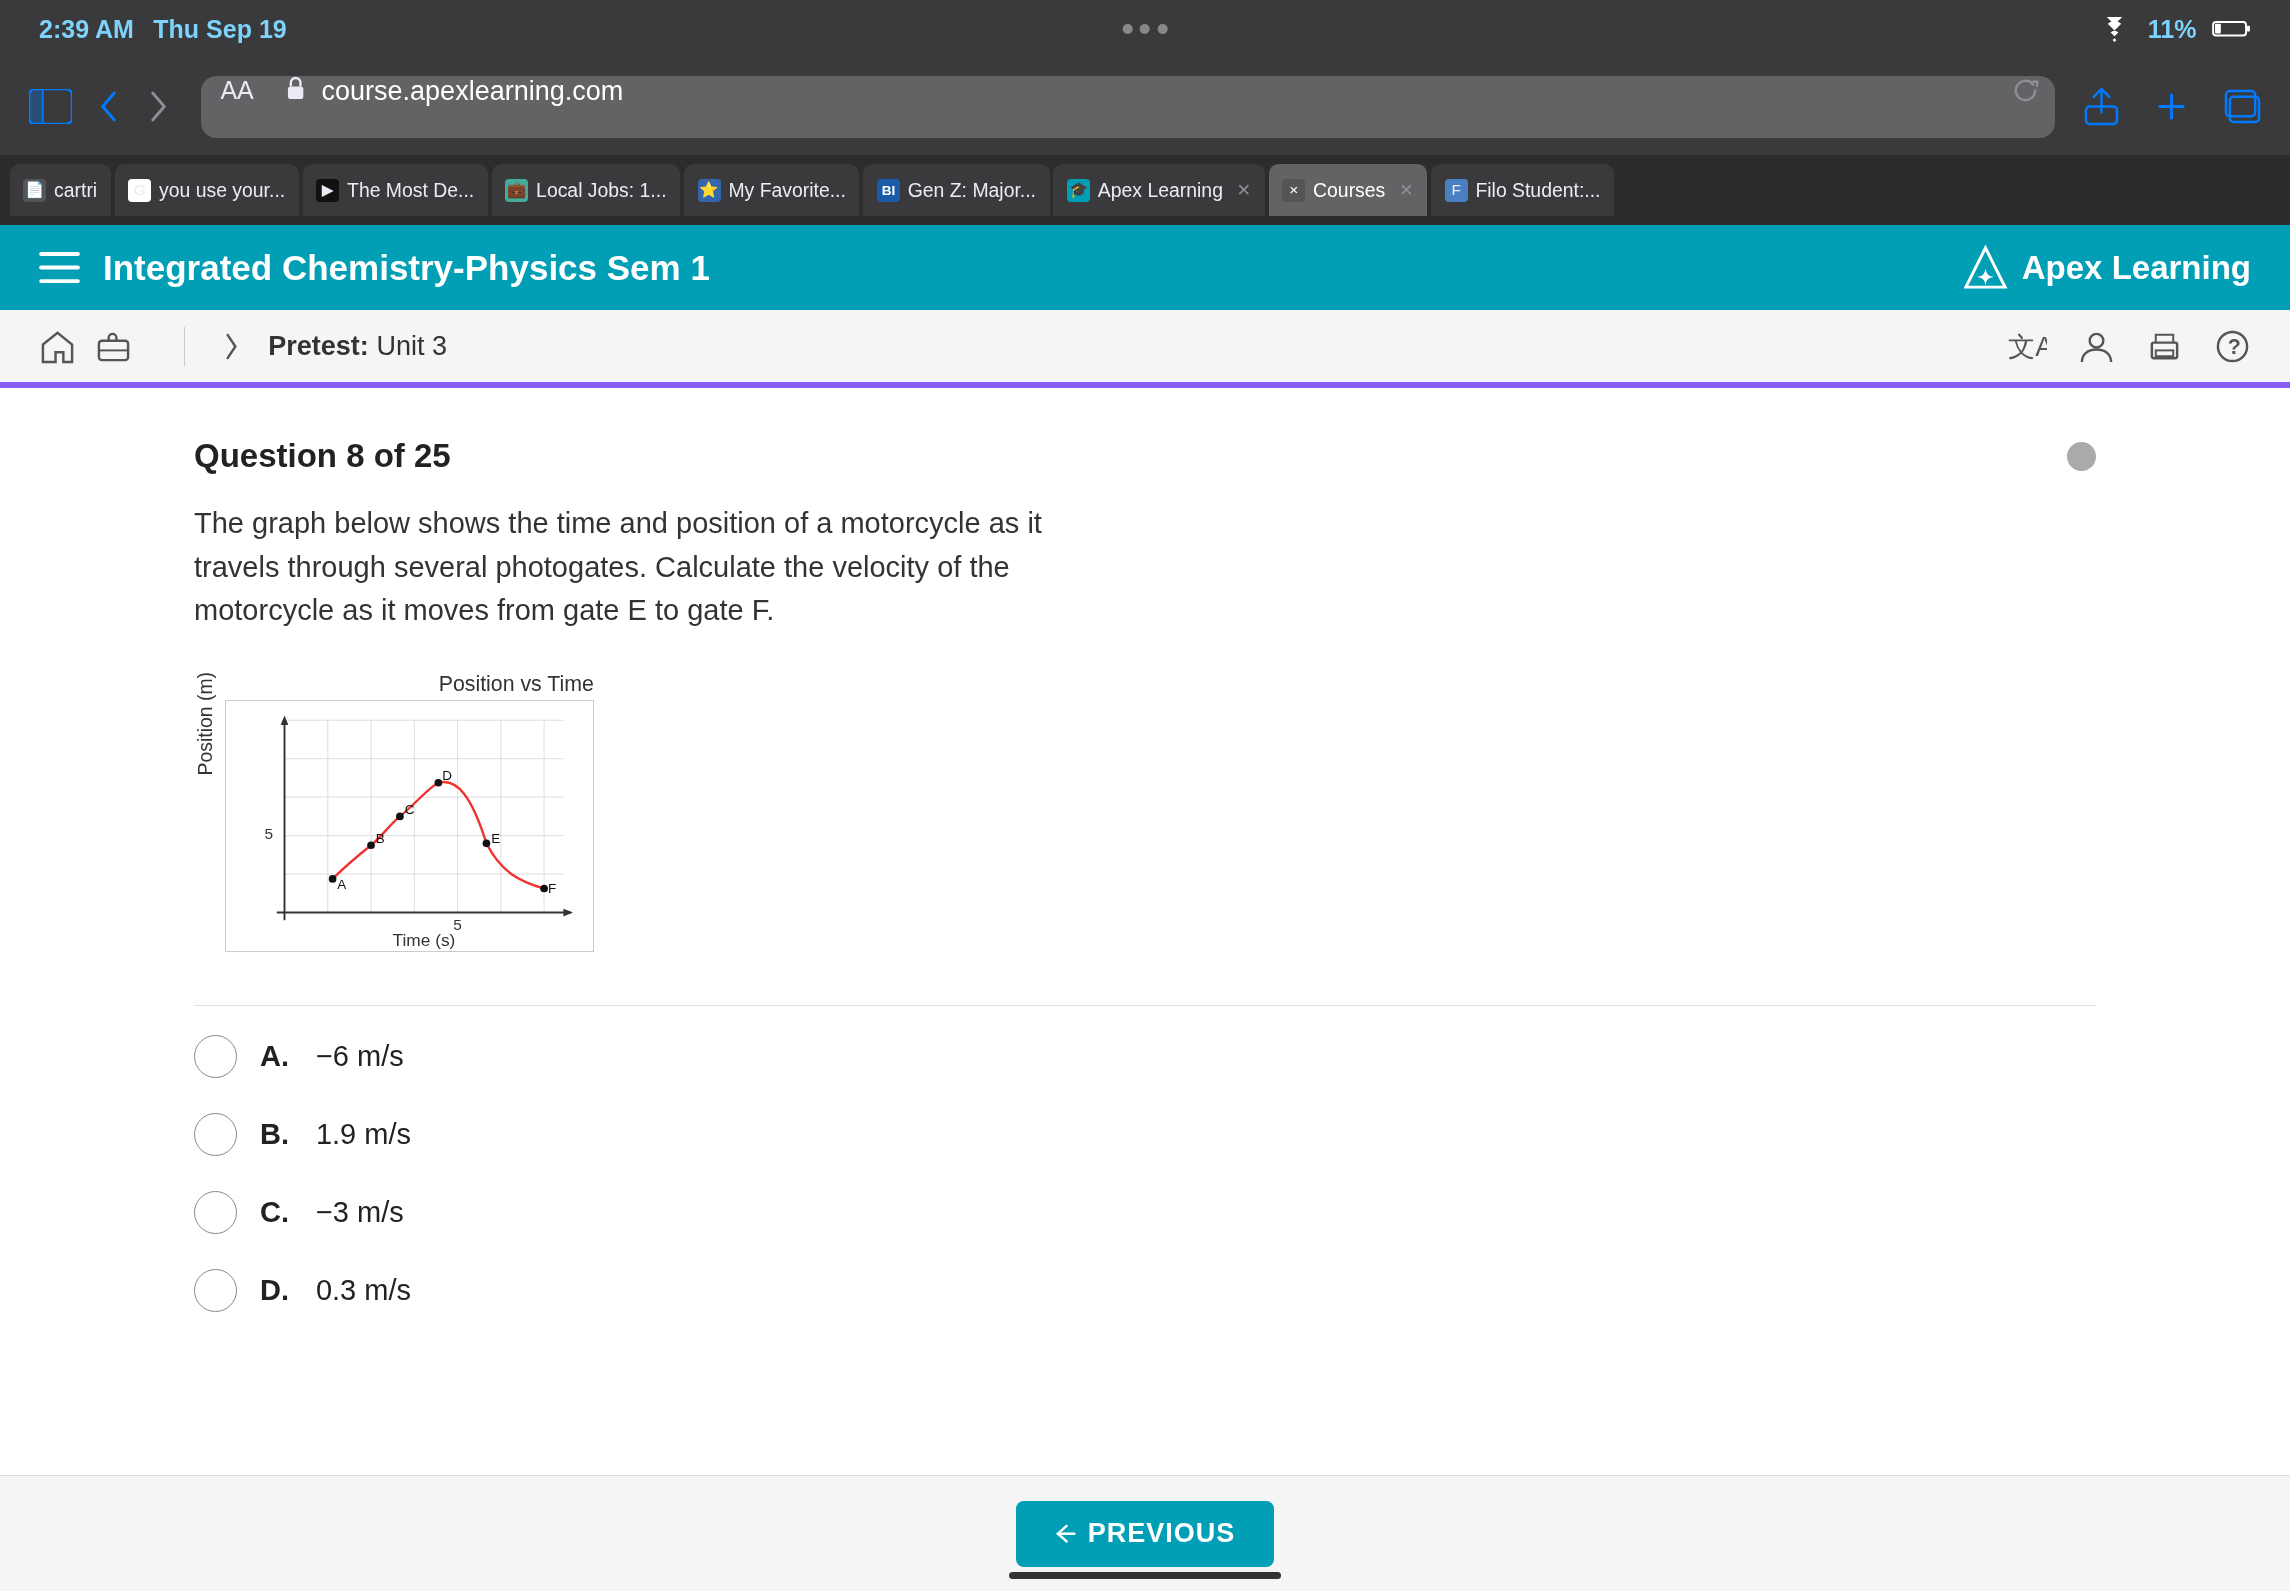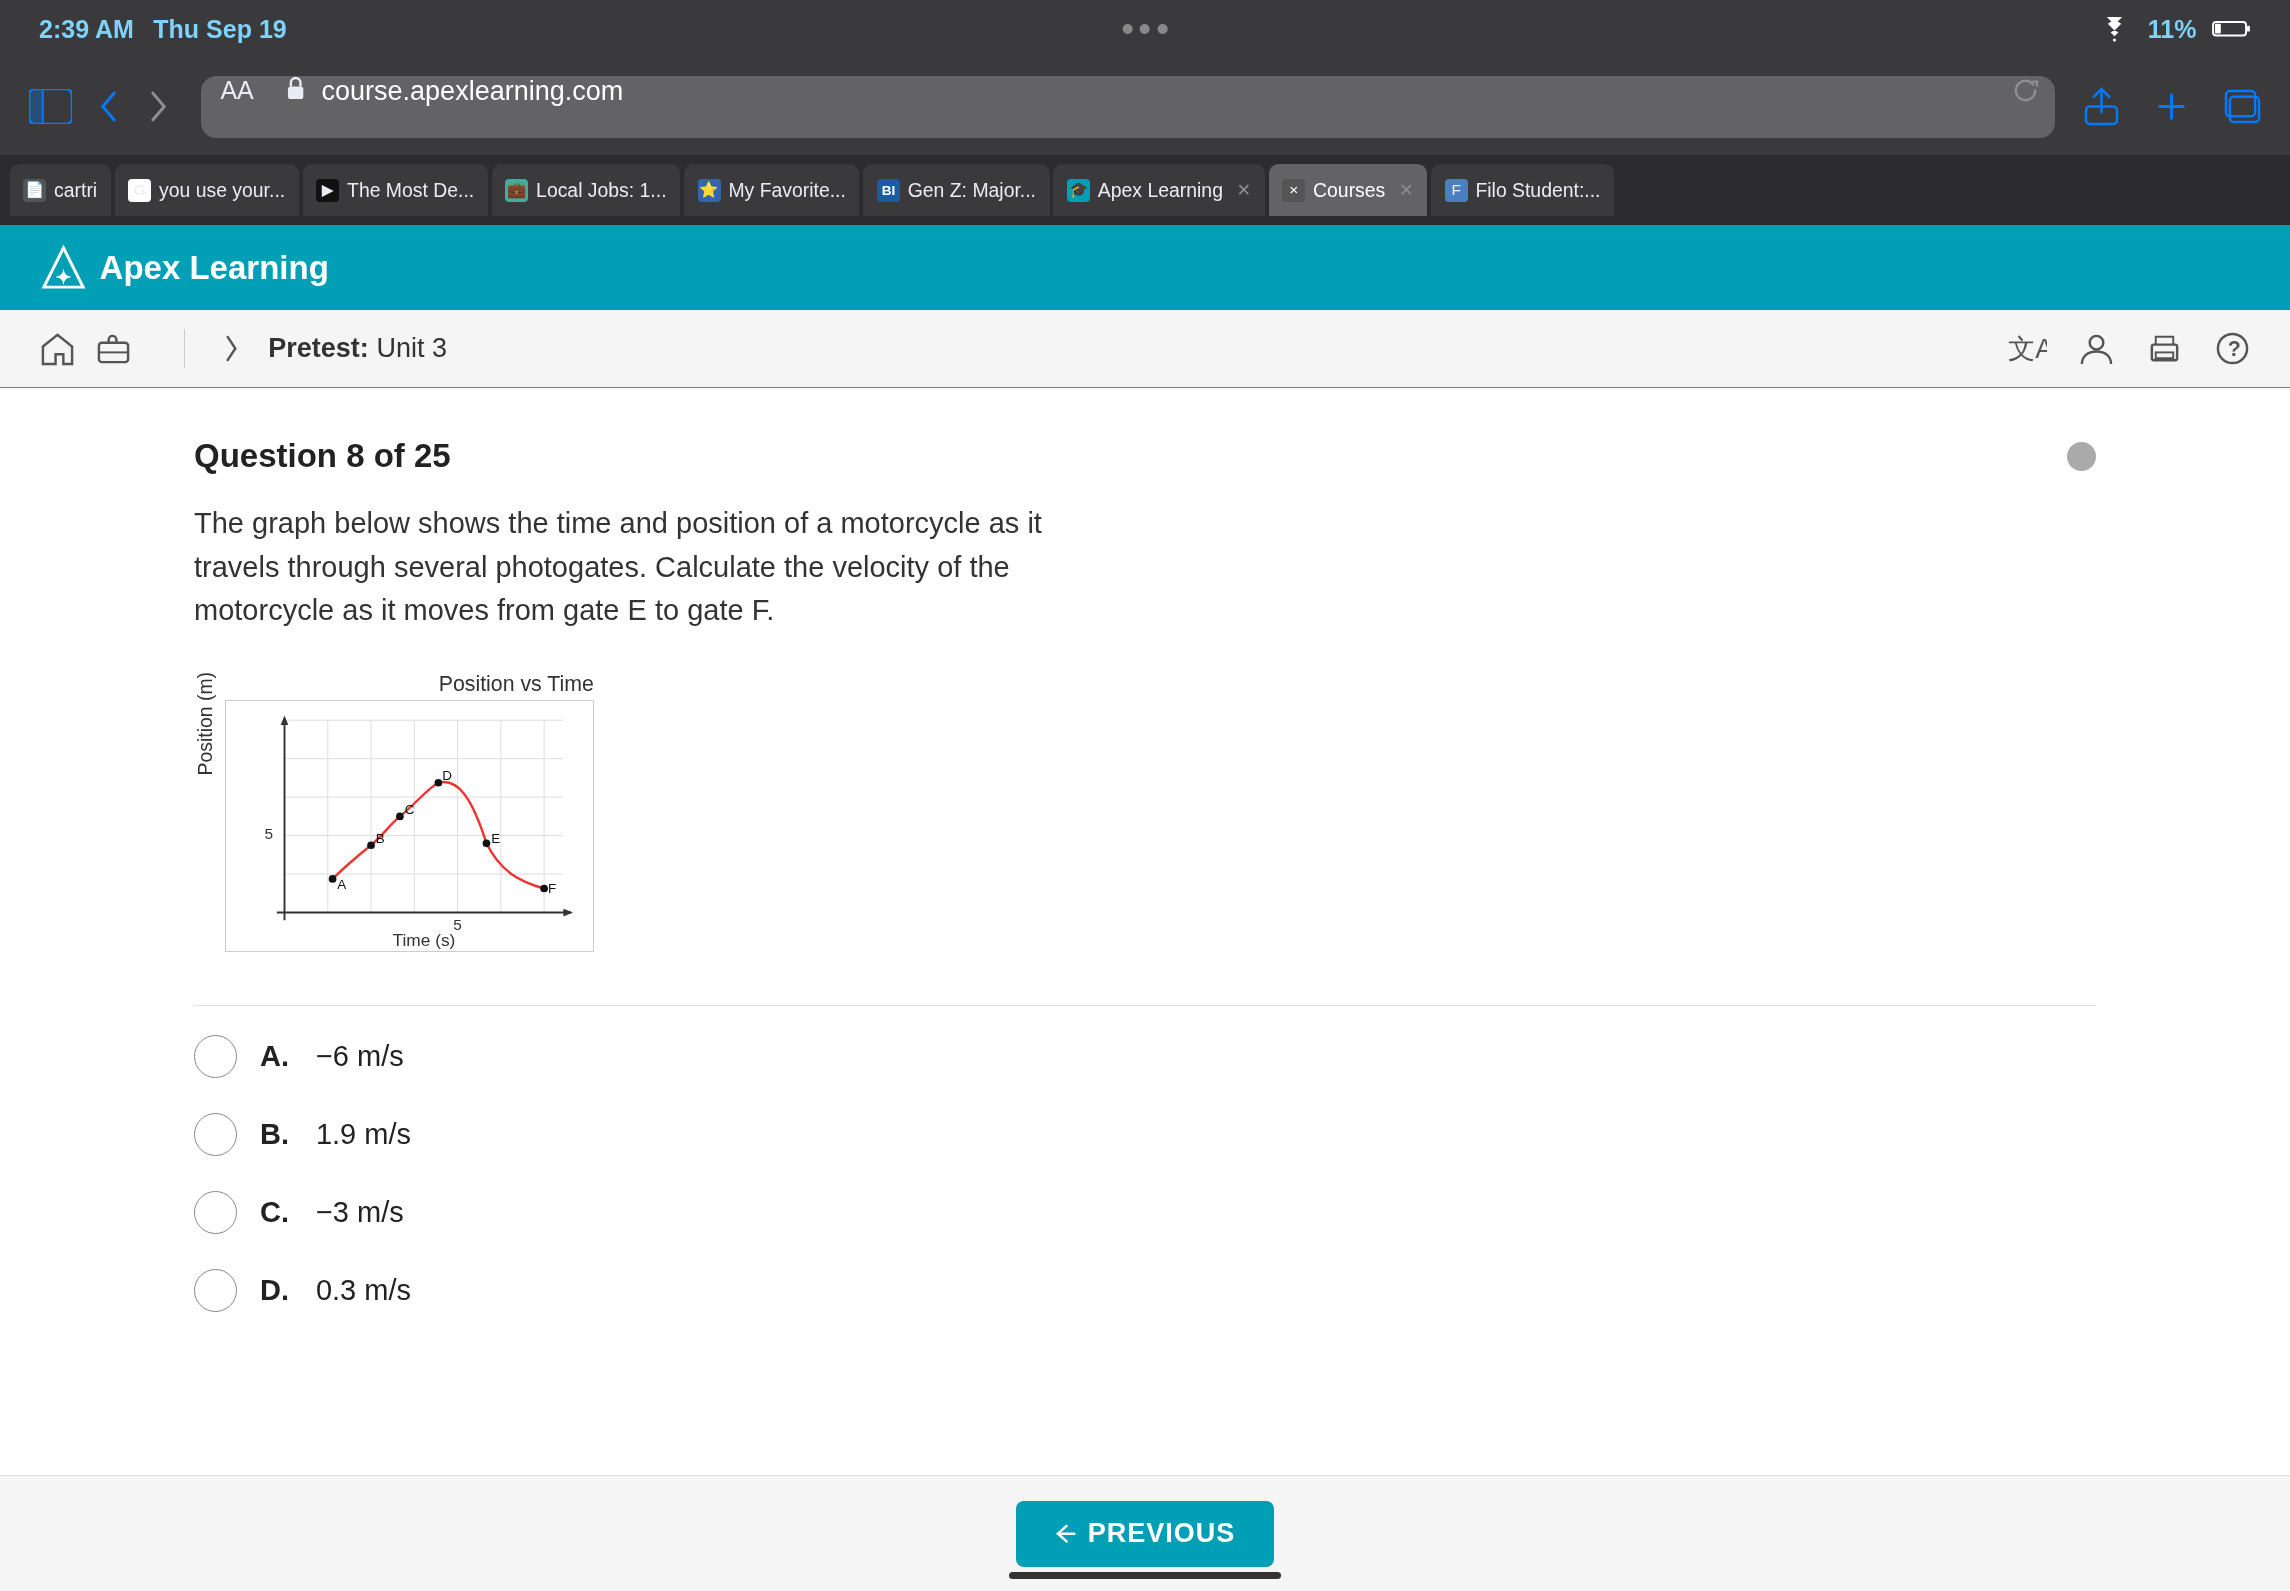--- a/index.html
+++ b/index.html
@@ -87,21 +87,21 @@
       justify-content: space-between;
       padding: 0 39px;
     }
     .app-header-left { display: flex; align-items: center; gap: 23px; }
     .app-title { color: white; font-size: 35px; font-weight: 600; }
     .apex-logo { display: flex; align-items: center; gap: 11.6px; color: white; font-size: 33px; font-weight: 600; }
 
     
     .toolbar {
       background: #f5f5f5;
-      border-bottom: 1px solid #8b5cf6;
+      border-bottom: 6px solid #8b5cf6;
       height: 78px;
       display: flex;
       align-items: center;
       padding: 0 39px;
       gap: 23px;
     }
     .toolbar-icons { display: flex; align-items: center; gap: 19.4px; margin-right: 19.4px; }
     .toolbar-divider { width: 1px; height: 39px; background: #ccc; margin: 0 9.7px; }
     .toolbar-breadcrumb { display: flex; align-items: center; gap: 7.8px; font-size: 27px; }
     .breadcrumb-label { font-weight: 600; color: #333; }
@@ -329,20 +329,28 @@
     <span>Courses</span>
     <span class="tab-close">✕</span>
   </div>
   <div class="tab">
     <div class="tab-favicon" style="background:#4a7fc1;">F</div>
     <span>Filo Student:...</span>
   </div>
 </div>
 
 <div class="app-header">
+  <div class="app-header-left">
+    <svg width="41" height="31" viewBox="0 0 42 32" fill="white">
+      <rect y="0" width="42" height="4" rx="2" fill="white"></rect>
+      <rect y="14" width="42" height="4" rx="2" fill="white"></rect>
+      <rect y="28" width="42" height="4" rx="2" fill="white"></rect>
+    </svg>
+    <span class="app-title">Integrated Chemistry-Physics Sem 1</span>
+  </div>
   <div class="apex-logo">
     <svg width="49" height="49" viewBox="0 0 50 50" style="font-size:34px">
       <polygon points="25,5 45,45 5,45" fill="none" stroke="white" stroke-width="3"></polygon>
       <text x="25" y="42" text-anchor="middle" fill="white" font-size="20" font-weight="bold">✦</text>
     </svg>
     <span>Apex Learning</span>
   </div>
 </div>
 
 <div class="toolbar">

